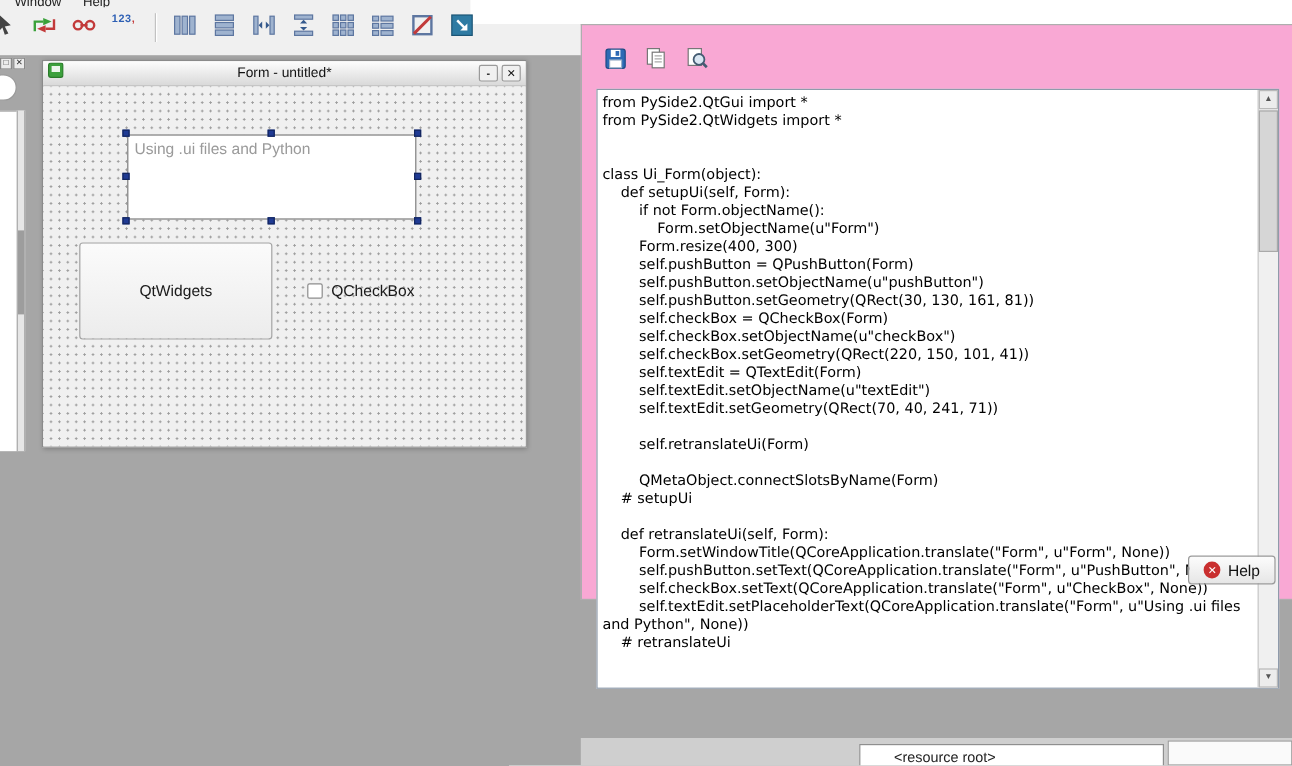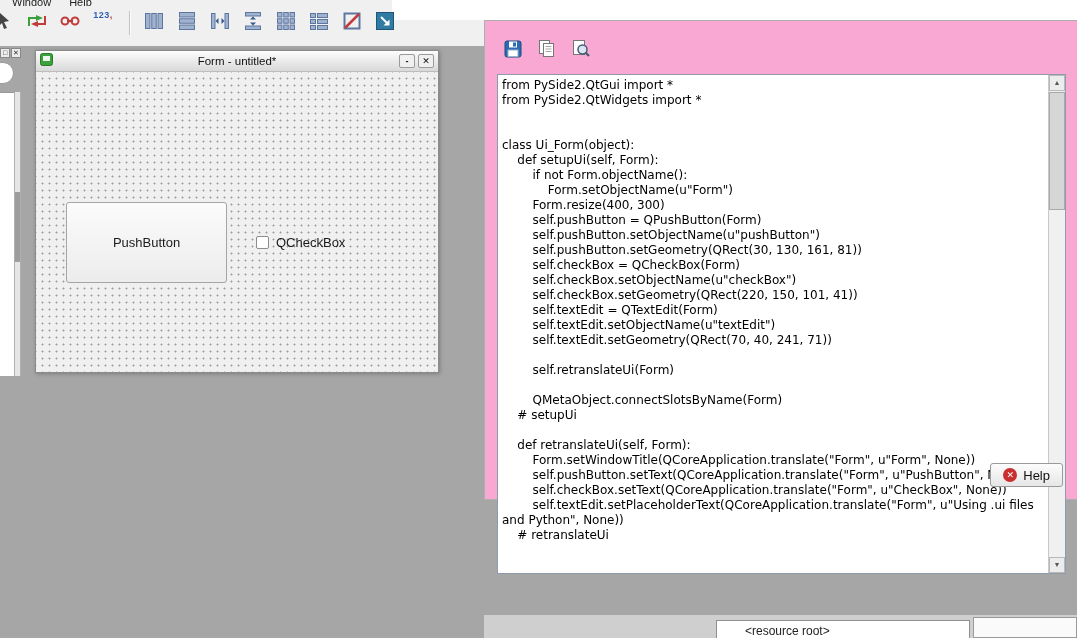--- a/index.html
+++ b/index.html
@@ -191,22 +191,33 @@
             <rect x="3" y="3" width="7" height="5" fill="#fff" opacity="0.9"></rect>
           </svg>
       </span>
       <span class="fw-title">Form - untitled*</span>
       <span class="fw-buttons">
         <span class="fw-btn">-</span>
         <span class="fw-btn">✕</span>
       </span>
     </div>
     <div class="fw-canvas">
+      <div class="w-textedit">
+        <textarea readonly="" placeholder="Using .ui files and Python" style=""></textarea>
+        <span class="handle h-tl"></span>
+        <span class="handle h-t"></span>
+        <span class="handle h-tr"></span>
+        <span class="handle h-l"></span>
+        <span class="handle h-r"></span>
+        <span class="handle h-bl"></span>
+        <span class="handle h-b"></span>
+        <span class="handle h-br"></span>
+      </div>
       <div class="w-pushbutton">
-        <span>PushButton</span>
+        <span>QtWidgets</span>
       </div>
       <div class="w-checkbox">
         <span class="cb-indicator"></span>
         <span>QCheckBox</span>
       </div>
     </div>
   </div>
 
   <div class="code-dialog">
     <div class="cd-toolbar">

